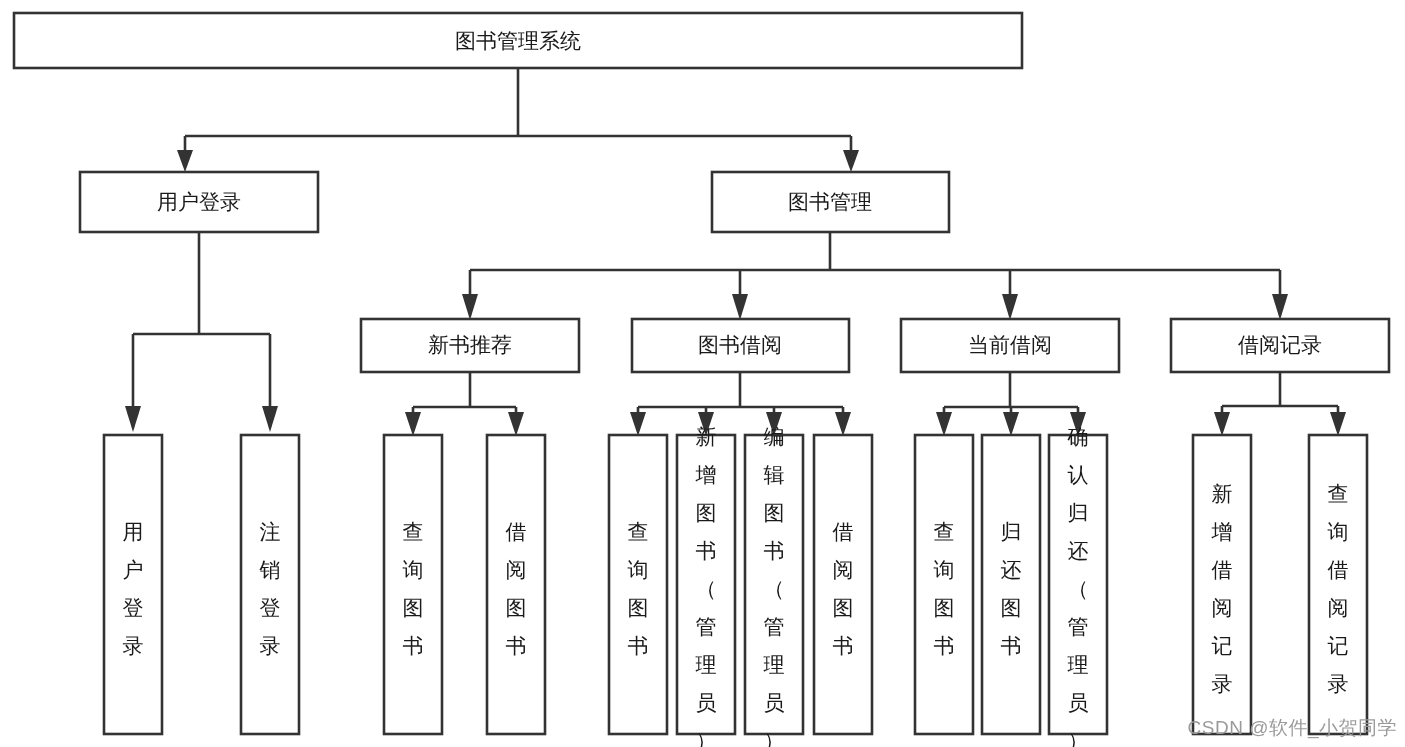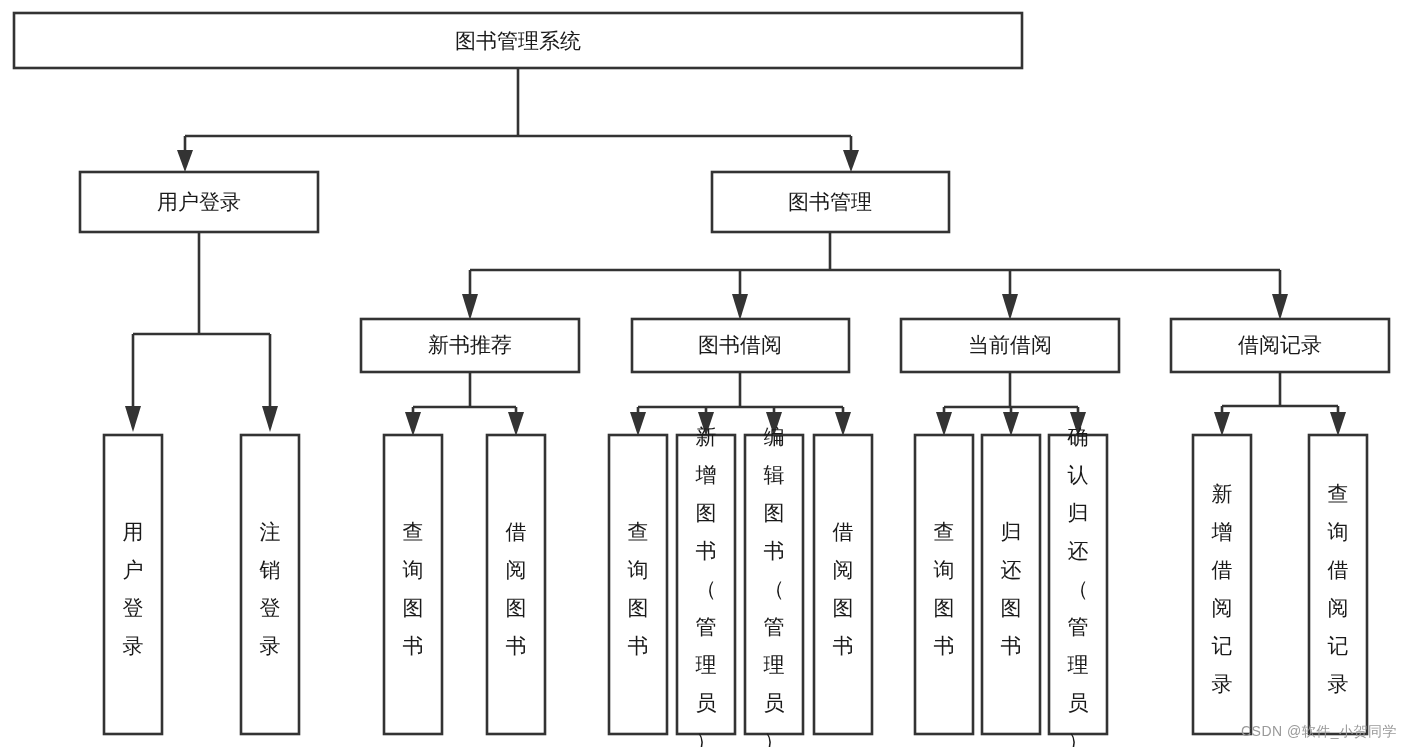--- a/index.html
+++ b/index.html
@@ -52,21 +52,21 @@
     font-family: "Liberation Sans", "DejaVu Sans", sans-serif;
     font-size: 21px;
     fill: #1a1a1a;
     text-anchor: middle;
   }
   .watermark {
     position: absolute;
     right: 8px;
     bottom: 6px;
     font-family: "Liberation Sans", "DejaVu Sans", sans-serif;
-    font-size: 14px;
+    font-size: 19px;
     color: #9a9a9a;
     letter-spacing: 0.5px;
     white-space: nowrap;
     user-select: none;
   }
 </style>
 </head>
 <body>
 
 <div id="diagram-root">

